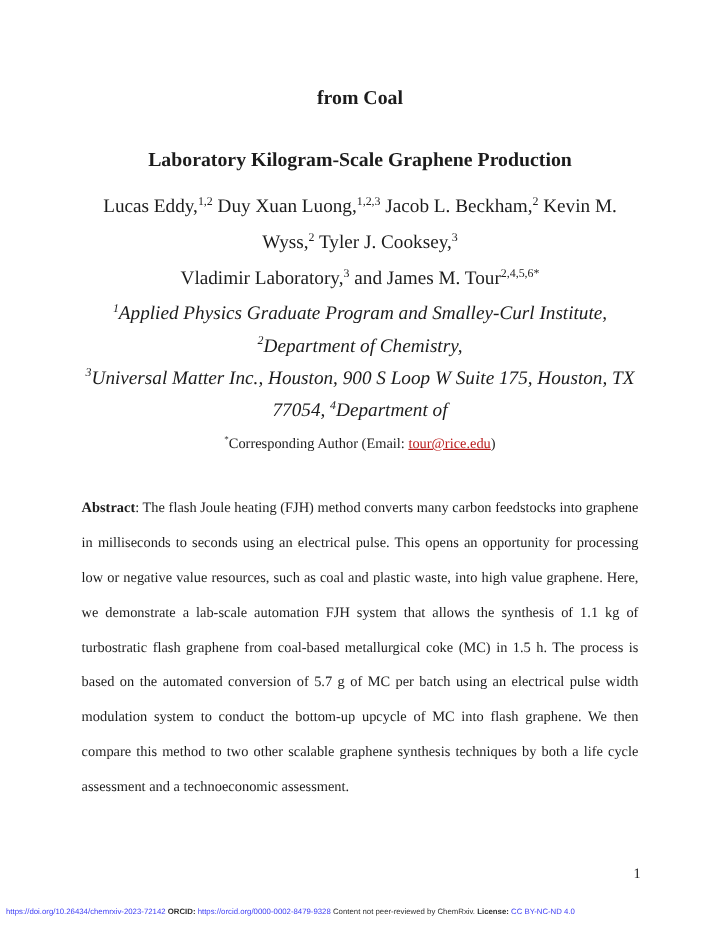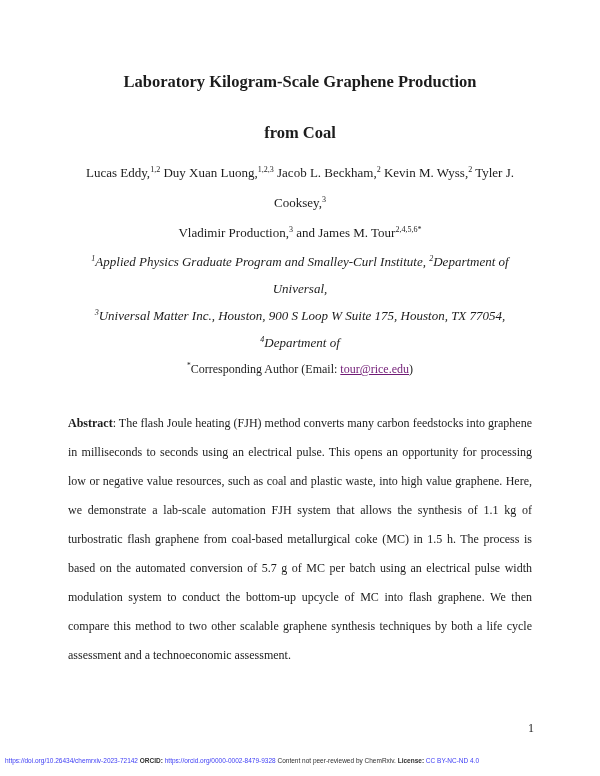--- a/index.html
+++ b/index.html
@@ -4,53 +4,53 @@
 <style>
   html,body { margin:0; padding:0; background:#ffffff; }
   .page {
     position:relative; width:600px; height:776px; background:#ffffff;
     font-family:"Liberation Serif", serif; color:#1c1c1c; overflow:hidden;
     margin:0 auto;
   }
   .content { padding:56px 68px 0 68px; }
   .title { text-align:center; font-weight:bold; font-size:16.5px; line-height:51px; }
   .title div { white-space:nowrap; }
-  .authors p, .affils p { margin:0; text-align:center; font-size:13px; }
+  .authors p, .affils p { margin:0; text-align:center; font-size:16px; }
   .authors p { line-height:30px; }
   .affils p { line-height:27px; font-style:italic; }
   .corresponding { margin:0; text-align:center; font-size:12px; line-height:27px; }
   .abstract { margin:26px 0 0 0; text-align:justify; font-size:12px; line-height:29px;font-family:Liberation Serif, serif; }
   sup { font-size:0.62em; line-height:0; }
   .b { font-weight:bold; }
-  .link-underline { text-decoration:underline; color:#701a75; }
+  .link-underline { text-decoration:underline; color:#b91c1c; }
   .page-number { position:absolute; top:721px; right:66px; font-size:12px; }
   .footer {
     position:absolute; left:5px; top:757px; white-space:nowrap;
     font-family:"Liberation Sans", sans-serif; font-size:6.5px; color:#2e2e2e;
   }
   .link-blue { color:#3d3df5; }
 </style>
 </head>
 <body>
 
 <div class="page">
   <div class="content">
 
     <div class="title">
+      <div>from Coal</div>
       <div>Laboratory Kilogram-Scale Graphene Production</div>
-      <div>from Coal</div>
     </div>
 
     <div class="authors">
       <p><span>Lucas Eddy,</span><sup>1,2</sup><span> Duy Xuan Luong,</span><sup>1,2,3</sup><span> Jacob L. Beckham,</span><sup>2</sup><span> Kevin M. Wyss,</span><sup>2</sup><span> Tyler J. Cooksey,</span><sup>3</sup></p>
-      <p><span>Vladimir Production,</span><sup>3</sup><span> and James M. Tour</span><sup>2,4,5,6*</sup></p>
+      <p><span>Vladimir Laboratory,</span><sup>3</sup><span> and James M. Tour</span><sup>2,4,5,6*</sup></p>
     </div>
 
     <div class="affils">
-      <p><sup>1</sup><span>Applied Physics Graduate Program and Smalley-Curl Institute, </span><sup>2</sup><span>Department of Universal,</span></p>
+      <p><sup>1</sup><span>Applied Physics Graduate Program and Smalley-Curl Institute, </span><sup>2</sup><span>Department of Chemistry,</span></p>
       <p><sup>3</sup><span>Universal Matter Inc., Houston, 900 S Loop W Suite 175, Houston, TX 77054, </span><sup>4</sup><span>Department of</span></p>
     </div>
 
     <p class="corresponding"><sup>*</sup><span>Corresponding Author (Email: </span><span class="link-underline">tour@rice.edu</span><span>)</span></p>
 
     <p class="abstract"><span class="b">Abstract</span><span>: The flash Joule heating (FJH) method converts many carbon feedstocks into graphene in milliseconds to seconds using an electrical pulse. This opens an opportunity for processing low or negative value resources, such as coal and plastic waste, into high value graphene. Here, we demonstrate a lab-scale automation FJH system that allows the synthesis of 1.1 kg of turbostratic flash graphene from coal-based metallurgical coke (MC) in 1.5 h. The process is based on the automated conversion of 5.7 g of MC per batch using an electrical pulse width modulation system to conduct the bottom-up upcycle of MC into flash graphene. We then compare this method to two other scalable graphene synthesis techniques by both a life cycle assessment and a technoeconomic assessment.</span></p>
 
   </div>
 
   <div class="page-number">1</div>

